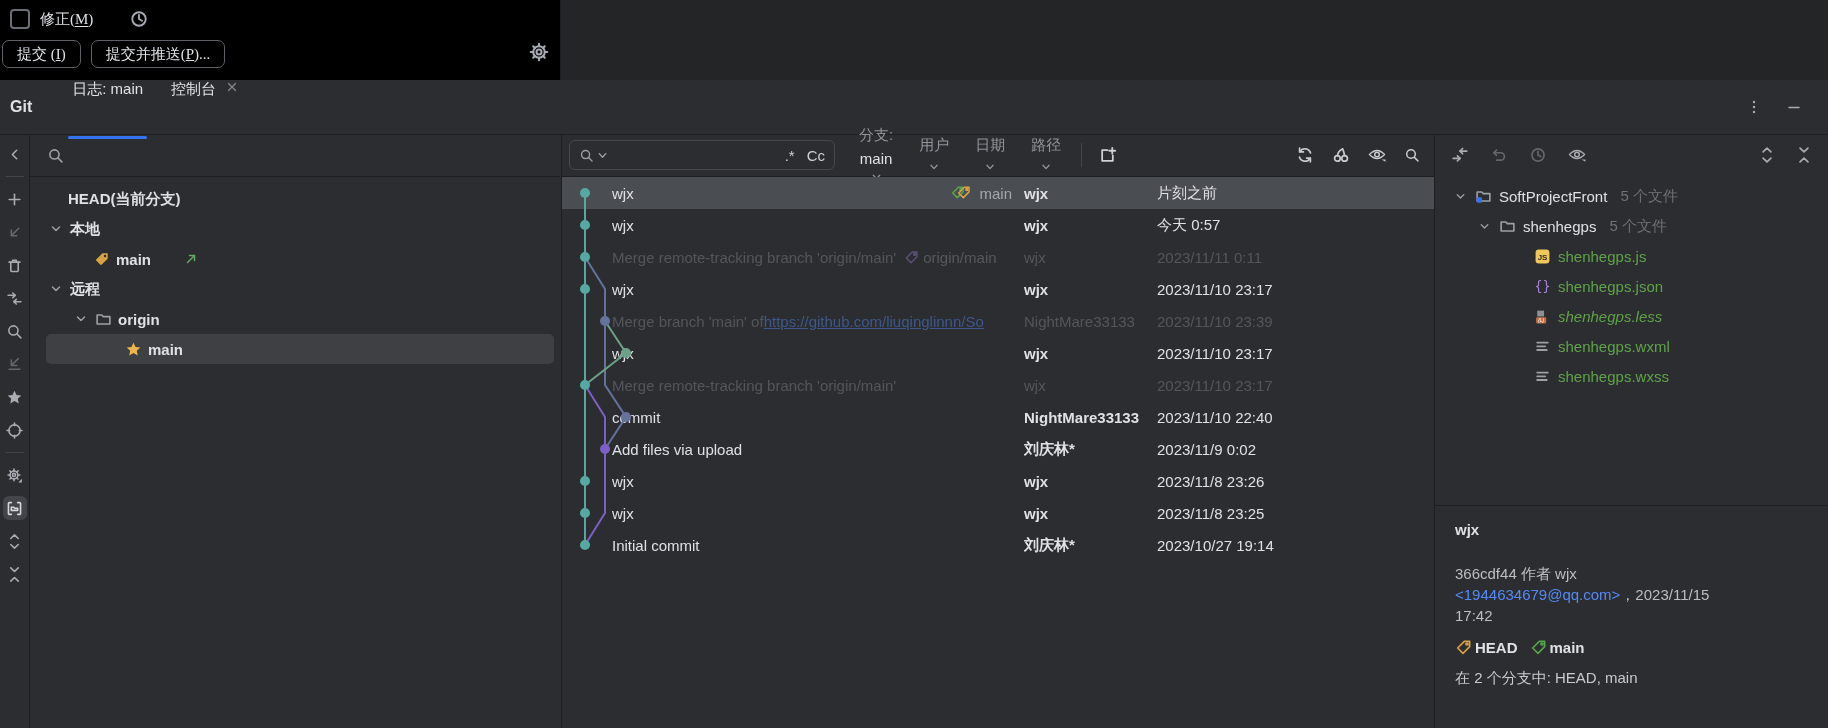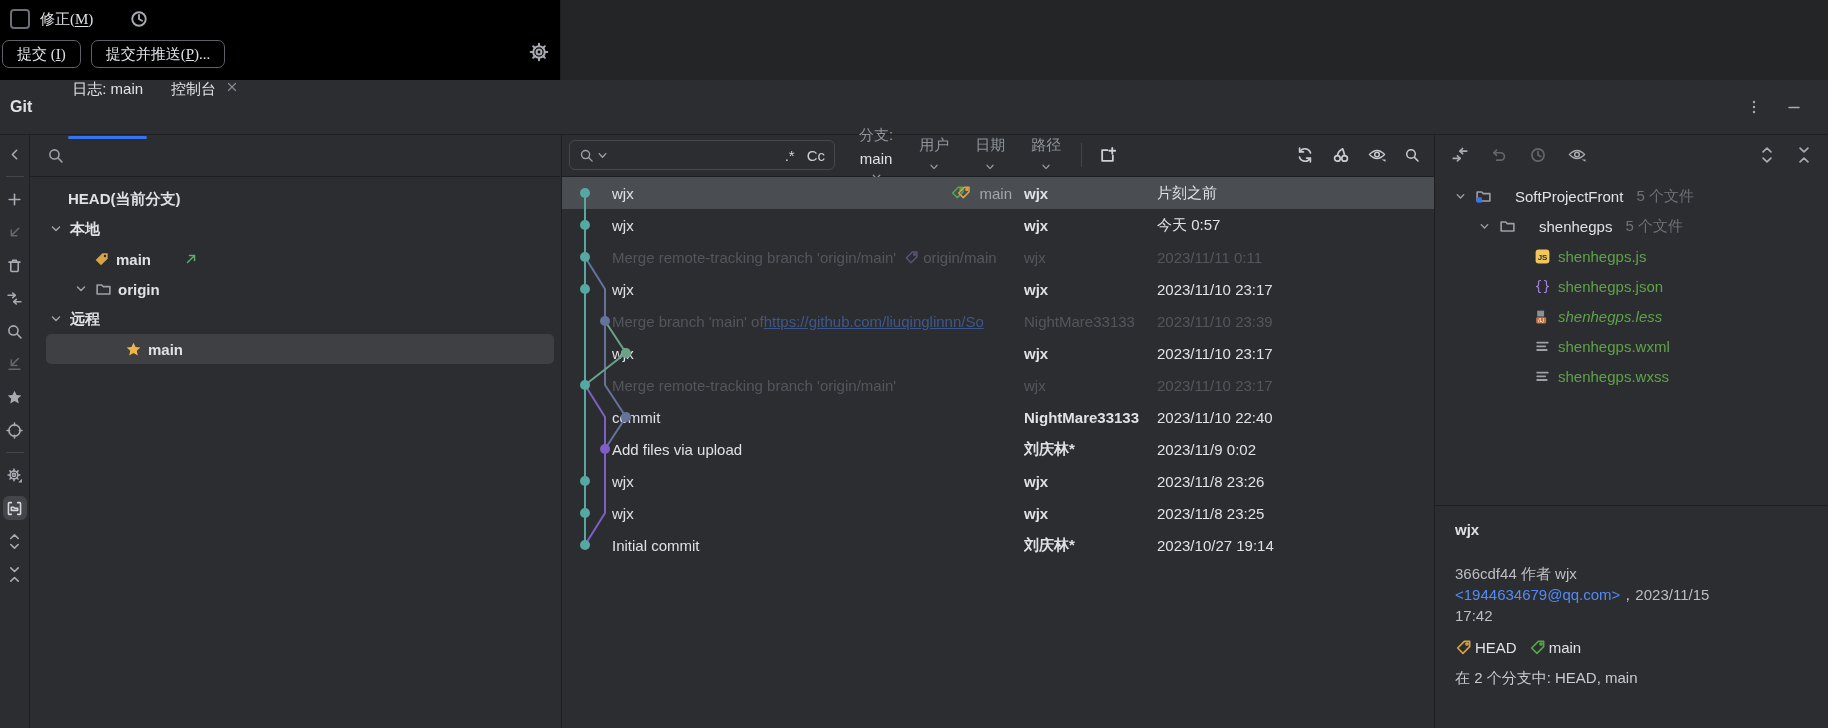--- a/index.html
+++ b/index.html
@@ -96,30 +96,30 @@
   
   .right-panel{position:absolute;left:1434px;top:134px;width:394px;height:594px;border-left:1px solid #1e1f22;}
   .rp-toolbar{height:42px;display:flex;align-items:center;padding:0 16px;gap:21px;color:#a8abb2;}
   .rp-toolbar .icon{width:18px;height:18px;}
   .rp-right{margin-left:auto;display:flex;gap:19px;}
   .dim{opacity:.45;}
   .file-tree{padding-top:5px;height:324px;}
   .ftree-row{height:30px;display:flex;align-items:center;gap:7px;white-space:nowrap;}
   .ftree-row .chev{width:15px;height:15px;color:#9da0a6;flex:none;}
   .ftree-row .ficon{width:17px;height:17px;flex:none;}
-  .fdir{color:#dfe1e5;margin-left:16px;}
+  .fdir{color:#dfe1e5;}
   .fgreen{color:#5fa348;}
   .fcount{color:#6e7177;margin-left:6px;}
   .rp-divider{border-top:1px solid #1e1f22;}
   .details{padding:15px 20px;}
   .d-title{font-weight:700;margin-bottom:25px;}
   .d-meta{max-width:262px;line-height:21px;color:#bcbec4;}
   .d-meta .link{color:#548af7;}
   .d-refs{margin-top:13px;display:flex;align-items:center;gap:12px;}
-  .d-ref{display:inline-flex;align-items:center;gap:3px;color:#dfe1e5;}
+  .d-ref{display:inline-flex;align-items:center;gap:3px;color:#dfe1e5;font-weight:bold;}
   .d-ref .icon{width:17px;height:17px;}
   .d-branches{margin-top:13px;color:#c8cad0;}
 </style>
 </head>
 <body>
 
 <div id="app">
 
   <div class="top-left">
     <div class="amend-row">
@@ -295,40 +295,40 @@
             </svg>
           </span>
         <span>main</span>
         <span class="icon arrow-upright">
             <svg viewBox="0 0 16 16">
               <line x1="4.5" y1="11.5" x2="11.5" y2="4.5"></line>
               <polyline points="6.5,4.5 11.5,4.5 11.5,9.5"></polyline>
             </svg>
           </span>
       </div>
+      <div class="trow" style="padding-left:18px">
+        <span class="icon chev">
+            <svg viewBox="0 0 16 16">
+              <polyline points="4.5,6 8,9.5 11.5,6"></polyline>
+            </svg>
+          </span>
+        <span>远程</span>
+      </div>
       <div class="trow" style="padding-left:43px">
         <span class="icon chev">
             <svg viewBox="0 0 16 16">
               <polyline points="4.5,6 8,9.5 11.5,6"></polyline>
             </svg>
           </span>
         <span class="icon ticon folder-gray">
             <svg viewBox="0 0 16 16">
               <path d="M2 3.8 H6.3 L7.8 5.3 H14 V12.2 H2 Z"></path>
             </svg>
           </span>
         <span>origin</span>
-      </div>
-      <div class="trow" style="padding-left:18px">
-        <span class="icon chev">
-            <svg viewBox="0 0 16 16">
-              <polyline points="4.5,6 8,9.5 11.5,6"></polyline>
-            </svg>
-          </span>
-        <span>远程</span>
       </div>
       <div class="trow selected" style="padding-left:79px">
         <span class="icon ticon star-yellow">
             <svg viewBox="0 0 16 16">
               <path class="fill" d="M8 1.6 L9.9 5.7 L14.4 6.2 L11.1 9.2 L12 13.6 L8 11.4 L4 13.6 L4.9 9.2 L1.6 6.2 L6.1 5.7 Z"></path>
             </svg>
           </span>
         <span>main</span>
       </div>
     </div>

